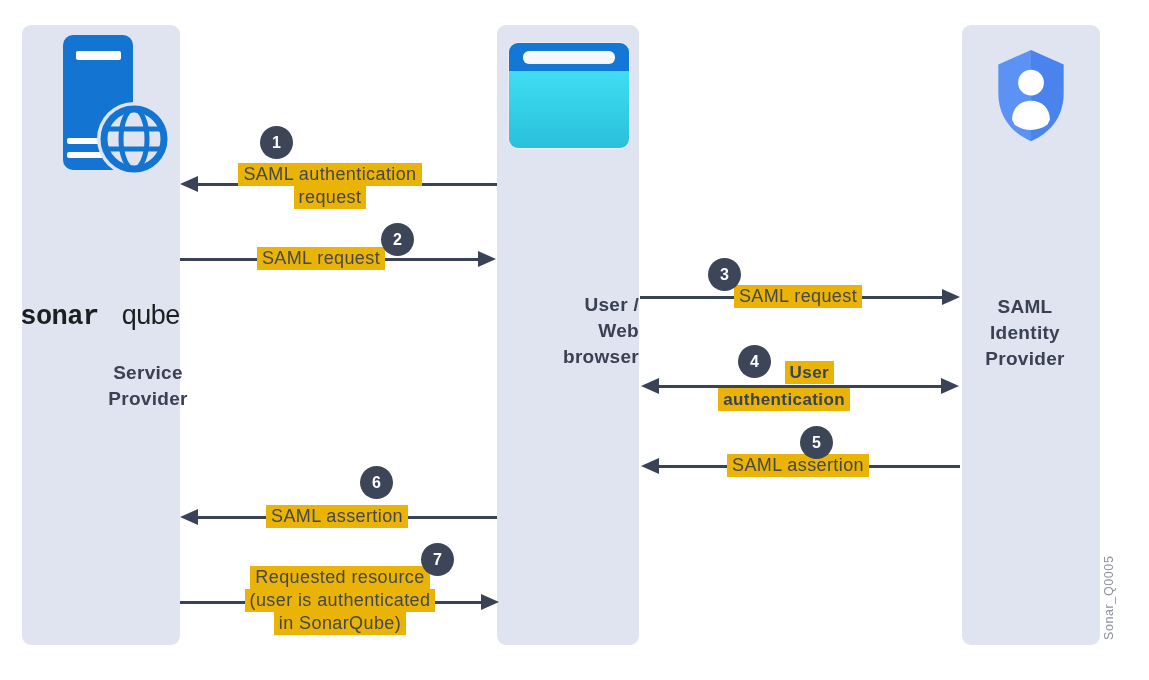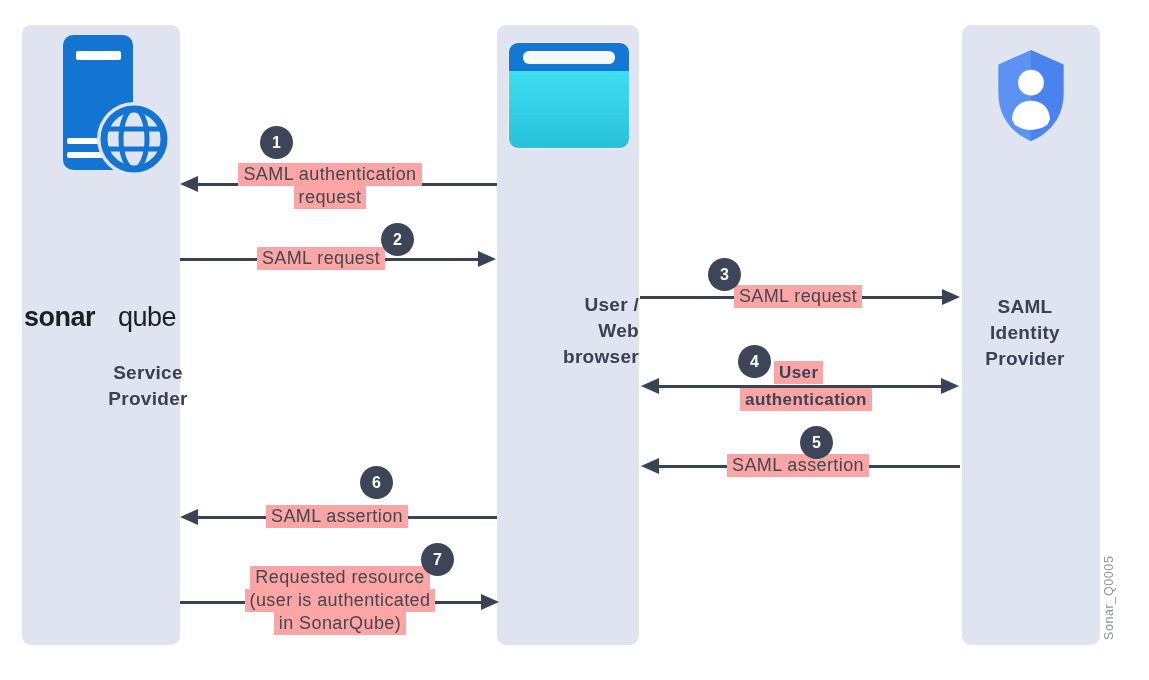--- a/index.html
+++ b/index.html
@@ -17,21 +17,21 @@
   .lane-label { position:absolute; text-align:center; font-weight:bold; color:#3a4153;
                 font-size:19px; line-height:26px; letter-spacing:0.3px; }
   #label-sp      { left:22px;  width:158px; top:360px;margin-left:47px; }
   #label-browser { left:497px; width:142px; top:292px;text-align:right; }
   #label-idp     { left:962px; width:126px; top:294px; }
 
   
   #logo { position:absolute; left:26px; top:288px; width:150px; height:44px;
           display:flex; align-items:flex-end; justify-content:center; }
   #logo .logo-text { font-size:27px; color:#1d1e20; letter-spacing:-0.5px; line-height:30px; }
-  #logo .logo-bold { font-weight:bold; }
+  #logo .logo-bold { font-weight:bold;font-family:Liberation Mono, monospace; }
   #logo .logo-light { font-weight:normal;margin-left:23px; }
   #logo svg { margin-left:2px; margin-bottom:6px; }
 
   
   #server-icon  { position:absolute; left:55px;  top:33px; }
   #browser-icon { position:absolute; left:509px; top:43px; width:120px; height:105px;
                   border-radius:9px; overflow:hidden; box-shadow:0 0 0 1px rgba(255,255,255,0.4); }
   .browser-top  { height:28px; background:#1377d6; display:flex; align-items:center; justify-content:center; }
   .browser-bar  { width:92px; height:13px; background:#f5f7fa; border-radius:6px; }
   .browser-body { height:77px; background:linear-gradient(180deg,#3fdef2 0%,#29c0da 100%); }
@@ -39,33 +39,33 @@
 
   
   .line { position:absolute; height:3px; background:#3a4256; }
   .head { position:absolute; width:0; height:0;
           border-top:8px solid transparent; border-bottom:8px solid transparent; }
   .head-left  { border-right:18px solid #3a4256; }
   .head-right { border-left:18px solid #3a4256; }
 
   .alabel { position:absolute; text-align:center; font-size:18px; line-height:23px;
             color:#44474e; letter-spacing:0.4px; }
-  .alabel span { display:inline-block; background:#fca5a5; padding:0 5px; white-space:nowrap; }
+  .alabel span { display:inline-block; background:#eab308; padding:0 5px; white-space:nowrap; }
   .alabel.bold span { font-weight:bold; color:#3a4256; font-size:17px; }
 
   #line1  { left:196px; top:183px; width:301px; }  #head1 { left:180px; top:176px; }
   #label1 { left:218px; top:163px; width:224px; }
   #line2  { left:180px; top:258px; width:298px; }  #head2 { left:478px; top:251px; }
   #label2 { left:250px; top:247px; width:142px; }
   #line3  { left:640px; top:296px; width:302px; }  #head3 { left:942px; top:289px; }
   #label3 { left:725px; top:285px; width:146px; }
   #line4  { left:657px; top:385px; width:284px; }
   #head4a { left:641px; top:378px; }               #head4b { left:941px; top:378px; }
-  #label4a{ left:774px; top:361px; width:60px; text-align:left; }
-  #label4b{ left:728px; top:388px; width:156px; }
+  #label4a{ left:774px; top:361px; width:60px; text-align:right; }
+  #label4b{ left:694px; top:388px; width:156px;text-align:right; }
   #line5  { left:657px; top:465px; width:303px; }  #head5 { left:641px; top:458px; }
   #label5 { left:722px; top:454px; width:152px; }
   #line6  { left:196px; top:516px; width:301px; }  #head6 { left:180px; top:509px; }
   #label6 { left:261px; top:505px; width:152px; }
   #line7  { left:180px; top:601px; width:301px; }  #head7 { left:481px; top:594px; }
   #label7 { left:228px; top:566px; width:224px; }
 
   
   .badge { position:absolute; width:33px; height:33px; border-radius:50%;
            background:#3d4659; color:#ffffff; font-weight:bold; font-size:16px;

